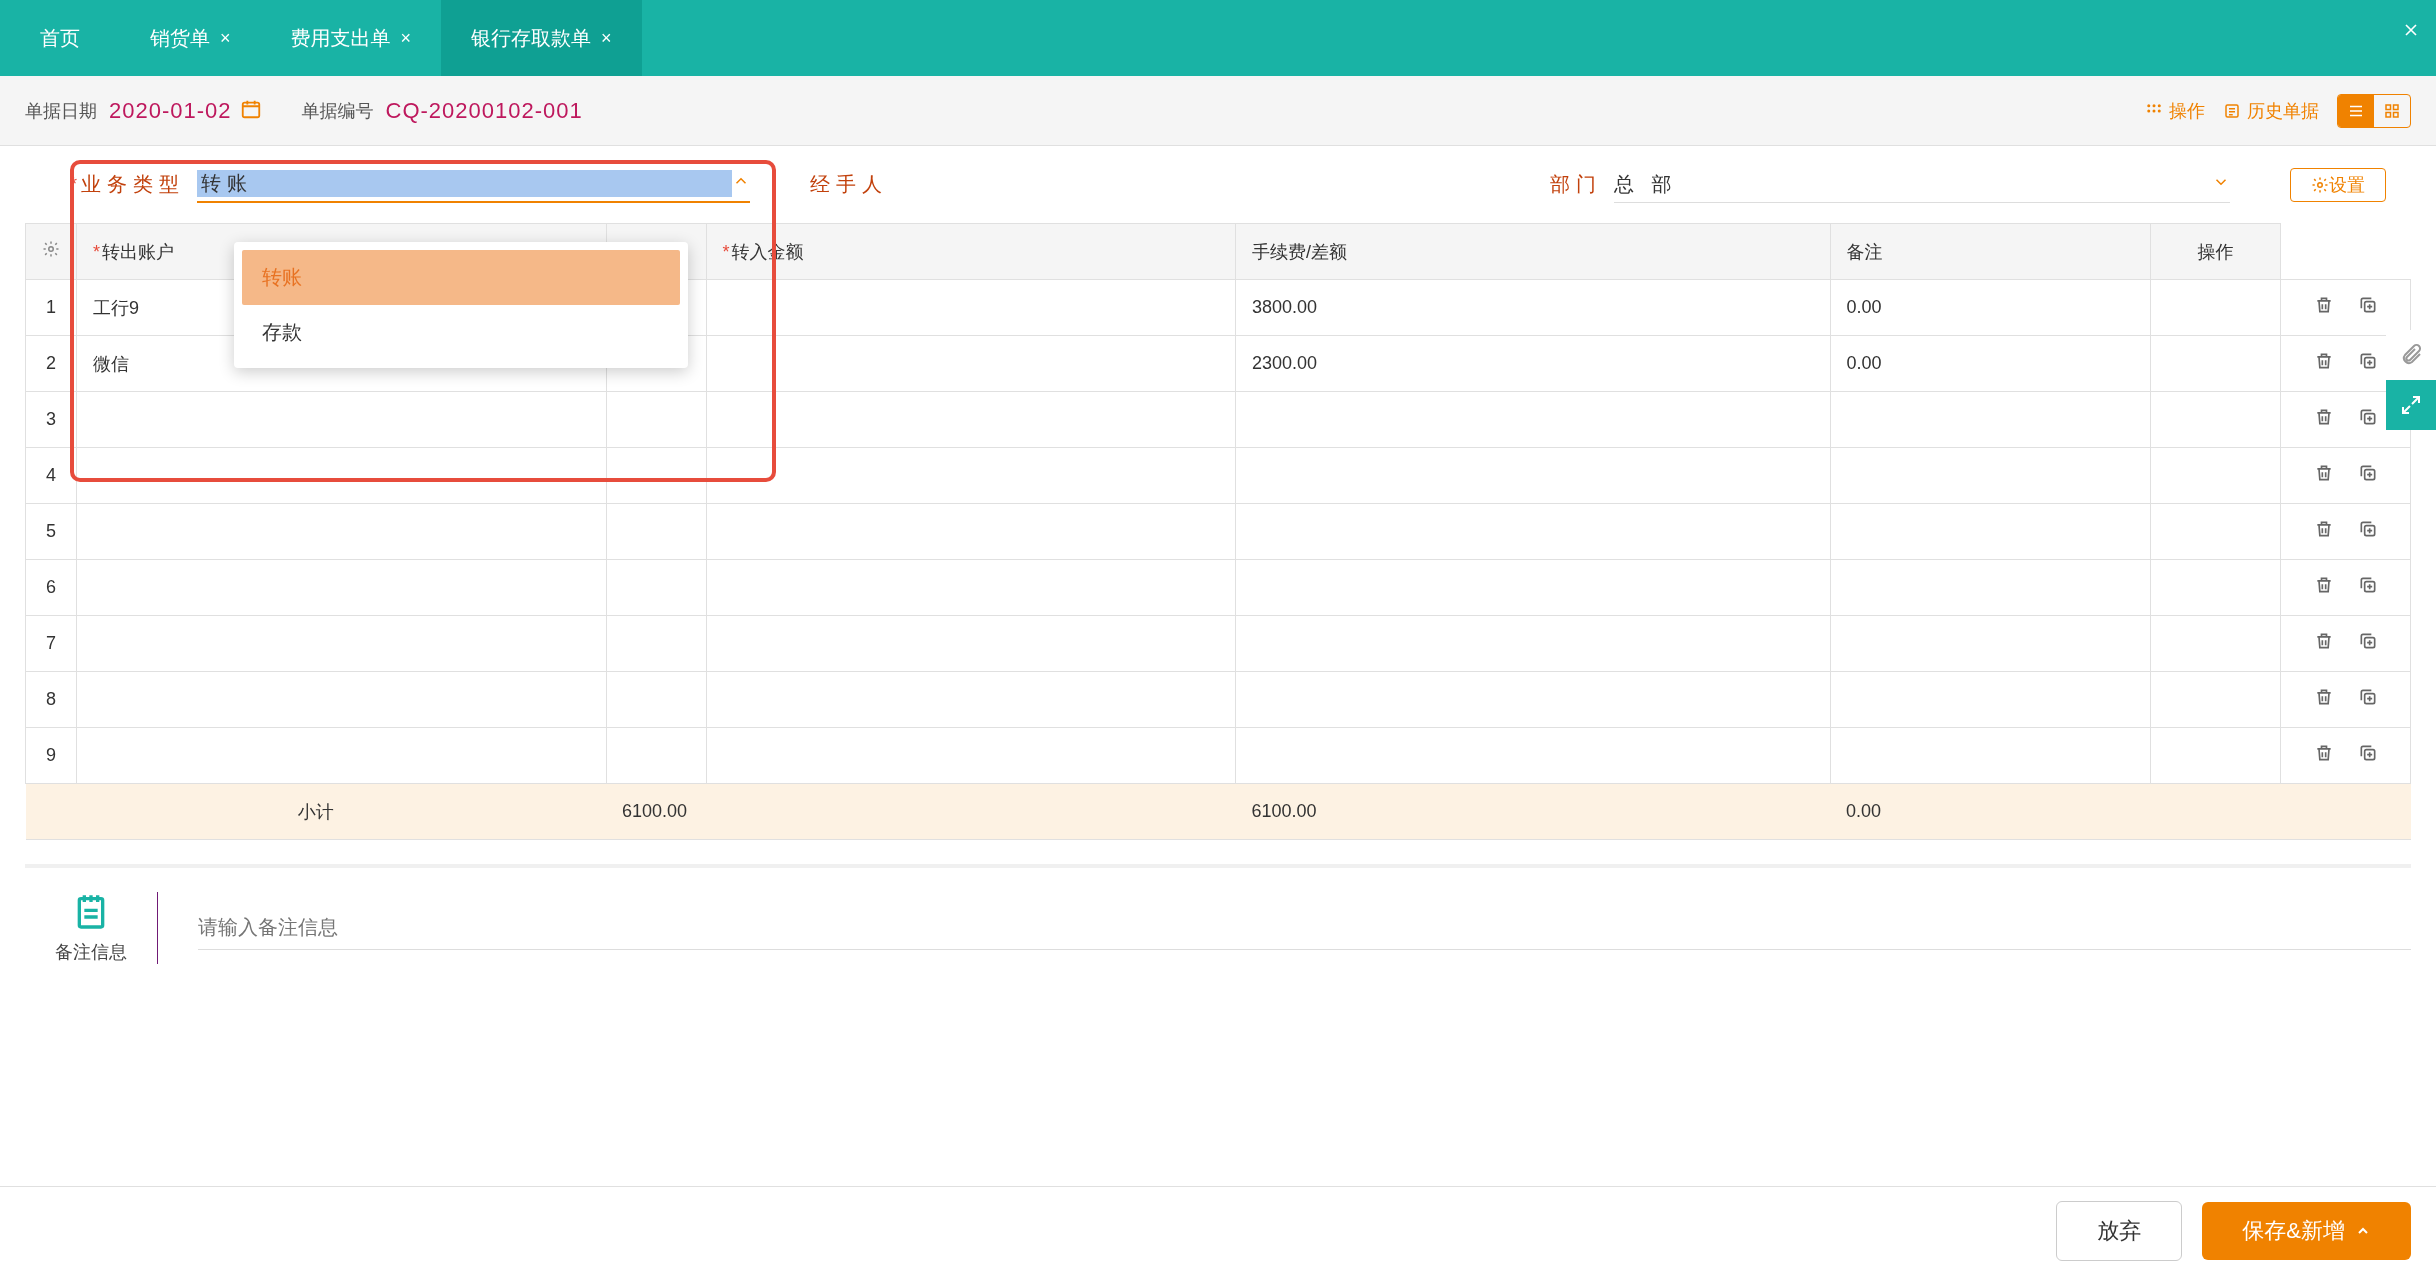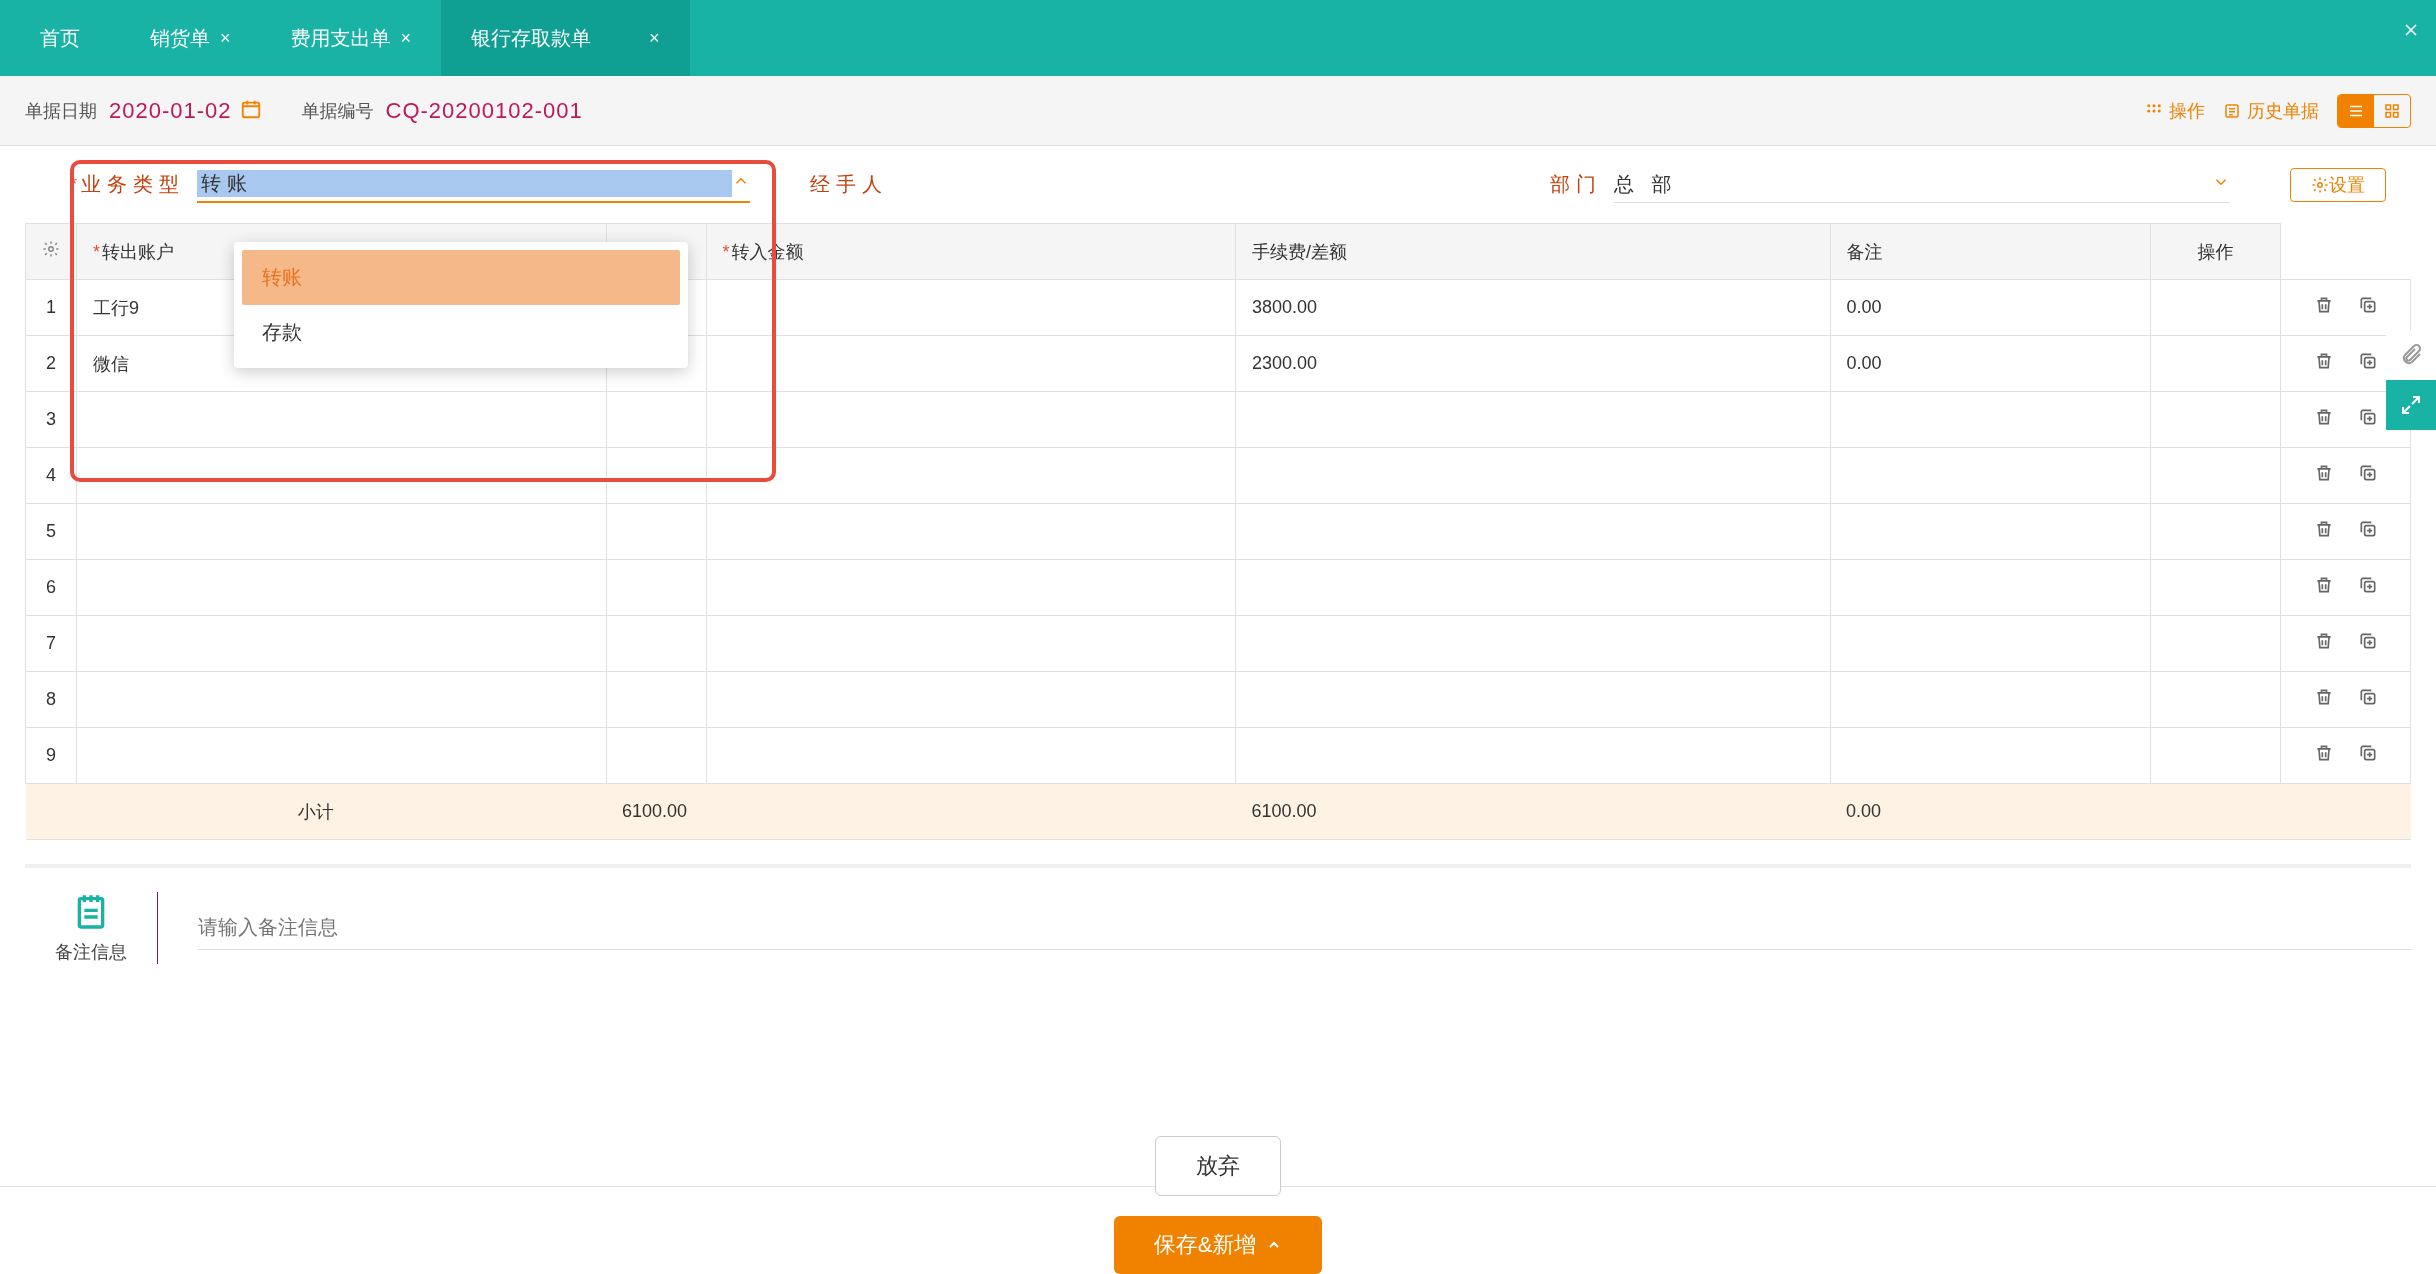--- a/index.html
+++ b/index.html
@@ -2,21 +2,21 @@
 <html><head>
 <meta charset="utf-8">
 <style>
 * { box-sizing: border-box; margin: 0; padding: 0; }
 body { font-family: "Microsoft YaHei", sans-serif; font-size: 14px; color: #333; background: #fff; width: 2436px; height: 1274px; overflow: hidden; position: relative; }
 
 
 .tabs-bar { height: 76px; background: #19b3a5; display: flex; align-items: stretch; position: relative; }
 .tab { display: flex; align-items: center; padding: 0 30px; color: #fff; font-size: 20px; cursor: pointer; position: relative; }
 .tab.home { padding: 0 40px; }
-.tab.active { background: #0fa093; gap: 48px; }
+.tab.active { background: #0fa093; }
 .tab .close { margin-left: 10px; font-size: 18px; }
 .top-close { position: absolute; right: 0; top: 0; width: 50px; height: 60px; background: #19b3a5; display: flex; align-items: center; justify-content: center; cursor: pointer; }
 .top-close svg { width: 20px; height: 20px; }
 
 
 .toolbar { height: 70px; background: #f5f5f5; display: flex; align-items: center; padding: 0 25px; border-bottom: 1px solid #e0e0e0; }
 .toolbar .lbl { font-size: 18px; color: #555; margin-right: 12px; }
 .toolbar .val { font-size: 22px; color: #be185d; margin-right: 8px; letter-spacing: 1px; text-align: right; }
 .toolbar .cal-icon { color: #f08200; margin-right: 40px; }
 .toolbar .right { margin-left: auto; display: flex; align-items: center; gap: 18px; }
@@ -65,21 +65,21 @@
 
 
 .remarks { margin: 24px 25px 0 25px; display: flex; align-items: center; gap: 40px; border-top: 4px solid #f0f0f0; padding-top: 24px; }
 .remarks .icon-col { display: flex; flex-direction: column; align-items: center; gap: 8px; padding: 0 30px; border-right: 1px solid #701a75; justify-content: space-between; }
 .remarks .icon-col svg { color: #19b3a5; }
 .remarks .icon-col .lbl { font-size: 18px; color: #444; }
 .remarks .input-wrap { flex: 1; border-bottom: 1px solid #ddd; padding: 10px 0; }
 .remarks .input-wrap input { border: none; outline: none; font-size: 20px; width: 100%; color: #999; }
 
 
-.footer { position: absolute; bottom: 0; left: 0; right: 0; height: 88px; border-top: 1px solid #e0e0e0; display: flex; align-items: center; justify-content: flex-end; padding: 0 25px; gap: 20px; background: #fff; flex-direction: column; }
+.footer { position: absolute; bottom: 0; left: 0; right: 0; height: 88px; border-top: 1px solid #e0e0e0; display: flex; align-items: center; justify-content: flex-end; padding: 0 25px; gap: 20px; background: #fff; }
 .btn { padding: 14px 40px; font-size: 22px; border-radius: 6px; cursor: pointer; }
 .btn-cancel { background: #fff; border: 1px solid #ccc; color: #333; }
 .btn-save { background: #f08200; border: none; color: #fff; display: flex; align-items: center; gap: 10px; }
 
 
 .right-sidebar { position: absolute; right: 0; top: 330px; display: flex; flex-direction: column; }
 .sb-item { width: 50px; height: 50px; display: flex; align-items: center; justify-content: center; cursor: pointer; }
 .sb-item.link { color: #999; background: #fff; }
 .sb-item.expand { background: #19b3a5; color: #fff; }
 

